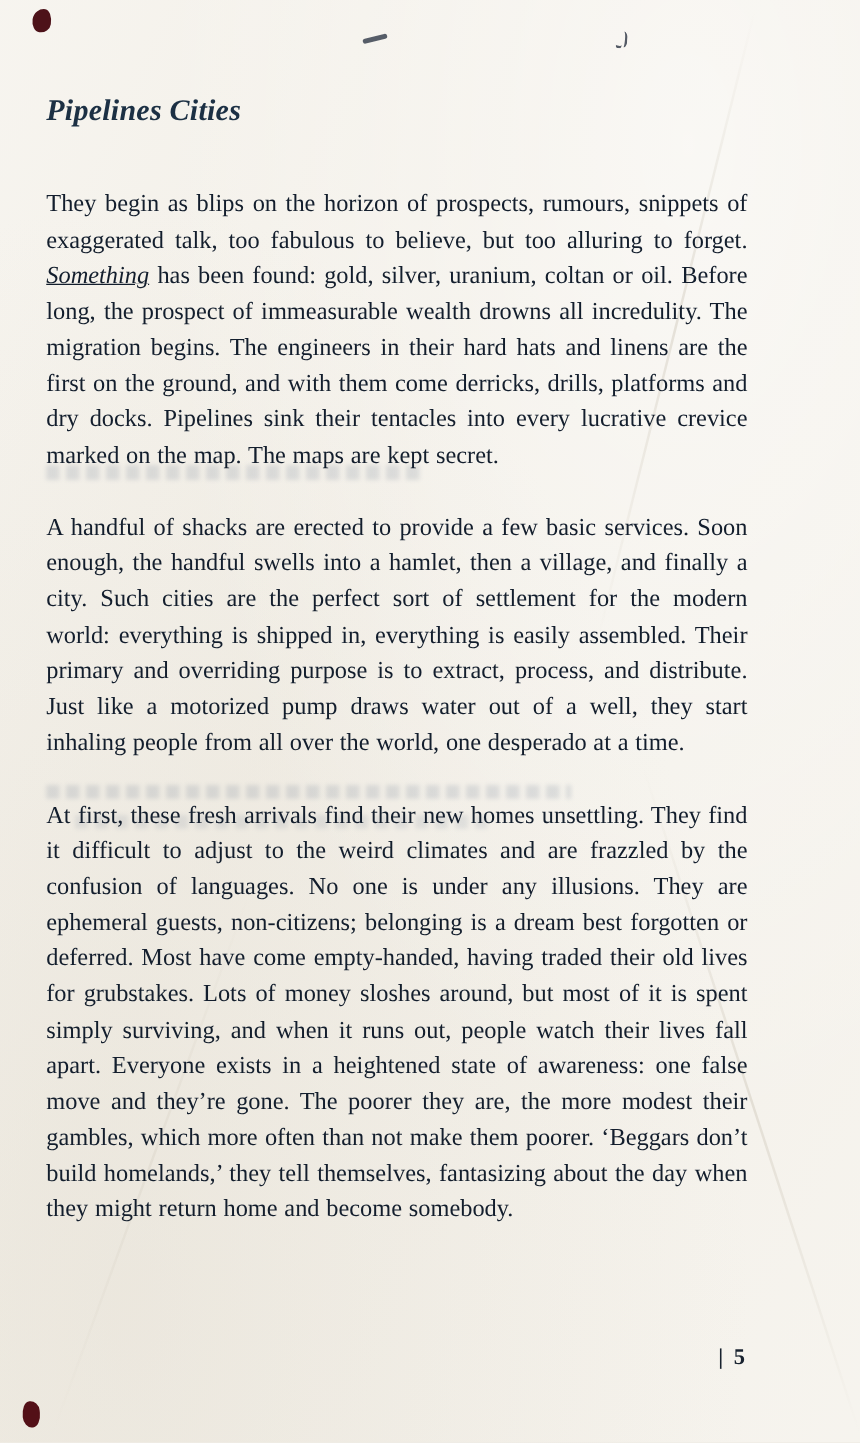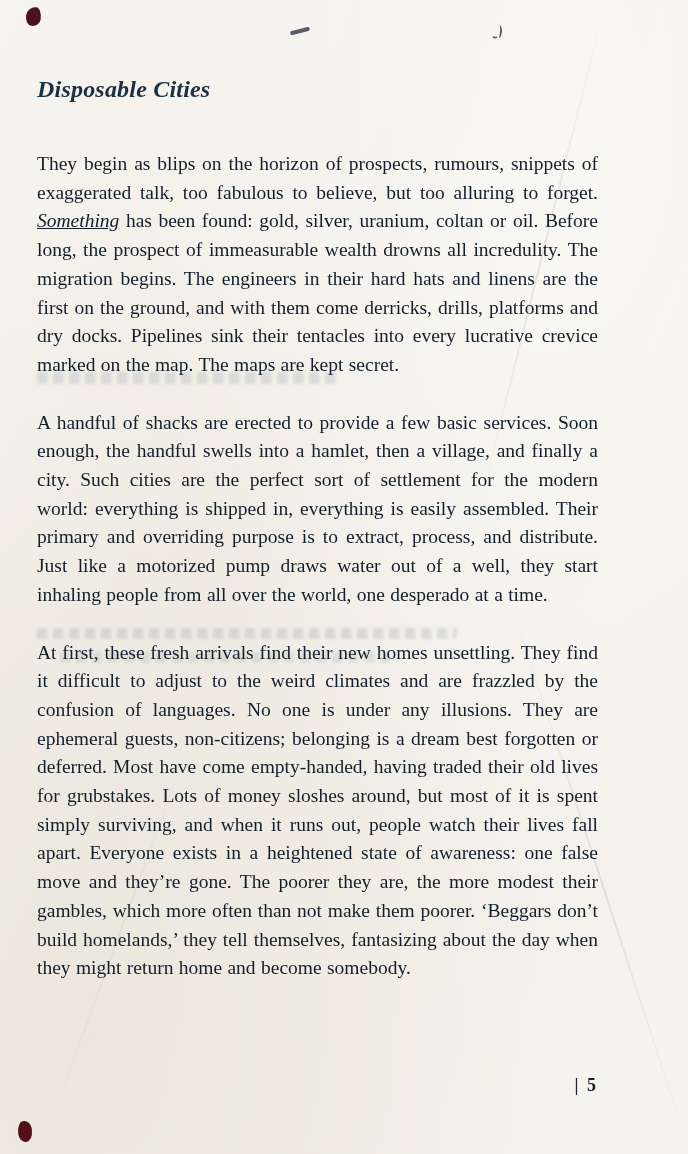--- a/index.html
+++ b/index.html
@@ -133,21 +133,21 @@
   <div class="artifact bottom-left"></div>
   <div class="artifact top-dash"></div>
   <div class="artifact top-squiggle"></div>
 
   <div class="bleed b1"></div>
   <div class="bleed b2"></div>
   <div class="bleed b3"></div>
 
   <div class="content">
 
-    <h1 class="chapter-title">Disposable Cities</h1>
+    <h1 class="chapter-title">Pipelines Cities</h1>
 
     <p class="para"><span>They begin as blips on the horizon of prospects, rumours, snippets of exaggerated talk, too fabulous to believe, but too alluring to forget. </span><em>Something</em><span> has been found: gold, silver, uranium, coltan or oil. Before long, the prospect of immeasurable wealth drowns all incredulity. The migration begins. The engineers in their hard hats and linens are the first on the ground, and with them come derricks, drills, platforms and dry docks. Pipelines sink their tentacles into every lucrative crevice marked on the map. The maps are kept secret.</span></p>
 
     <p class="para">A handful of shacks are erected to provide a few basic services. Soon enough, the handful swells into a hamlet, then a village, and finally a city. Such cities are the perfect sort of settlement for the modern world: everything is shipped in, everything is easily assembled. Their primary and overriding purpose is to extract, process, and distribute. Just like a motorized pump draws water out of a well, they start inhaling people from all over the world, one desperado at a time.</p>
 
     <p class="para">At first, these fresh arrivals find their new homes unsettling. They find it difficult to adjust to the weird climates and are frazzled by the confusion of languages. No one is under any illusions. They are ephemeral guests, non-citizens; belonging is a dream best forgotten or deferred. Most have come empty-handed, having traded their old lives for grubstakes. Lots of money sloshes around, but most of it is spent simply surviving, and when it runs out, people watch their lives fall apart. Everyone exists in a heightened state of awareness: one false move and they’re gone. The poorer they are, the more modest their gambles, which more often than not make them poorer. ‘Beggars don’t build homelands,’ they tell themselves, fantasizing about the day when they might return home and become somebody.</p>
 
   </div>
 
   <div class="page-number">| 5</div>

